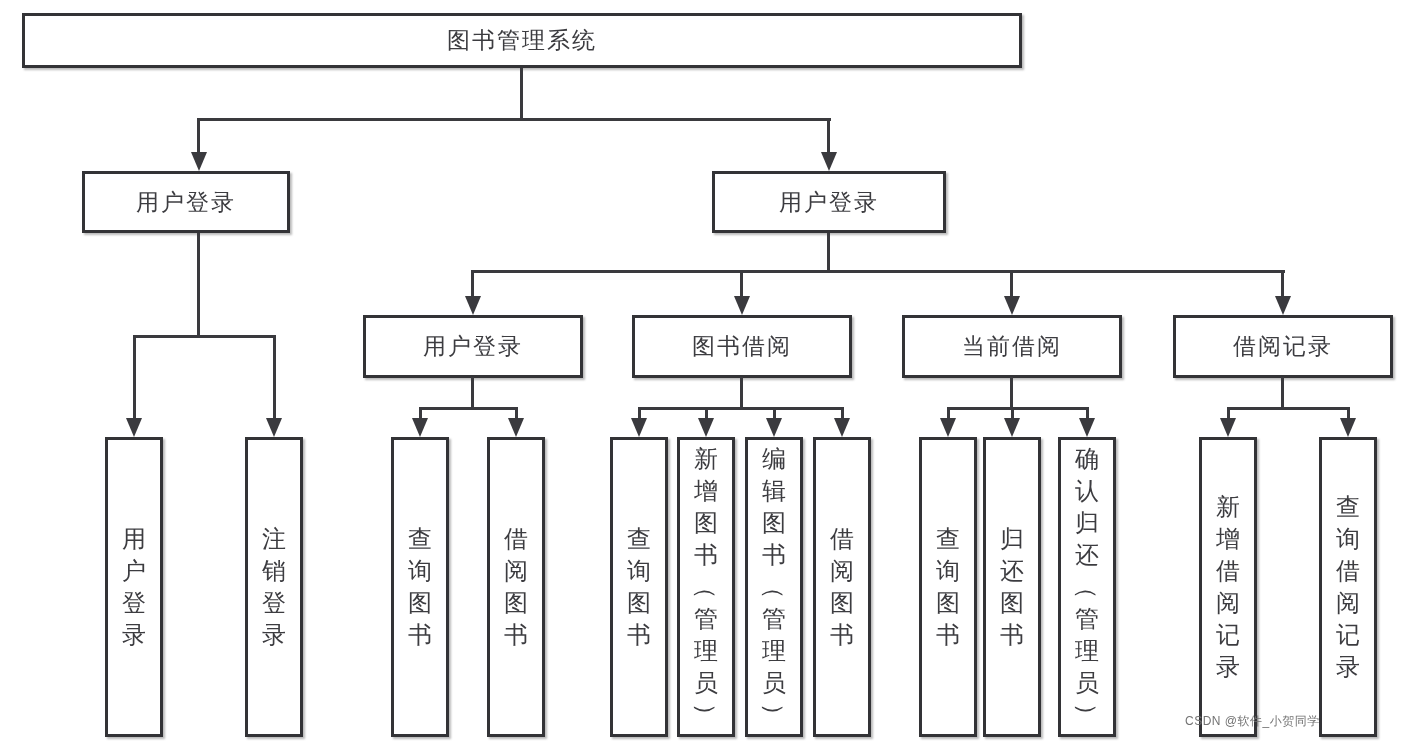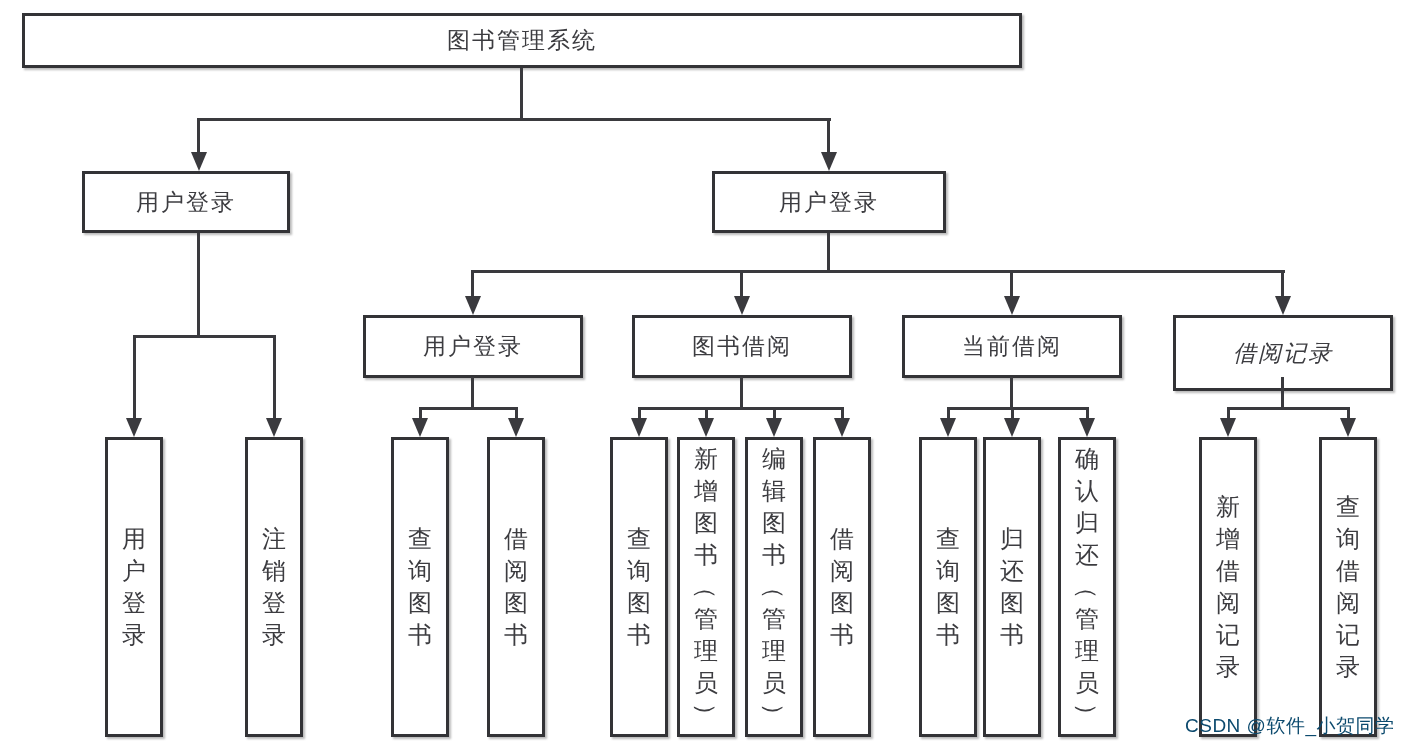--- a/index.html
+++ b/index.html
@@ -56,22 +56,22 @@
     border-left: 8px solid transparent;
     border-right: 8px solid transparent;
     border-top: 19px solid #3a3a3e;
   }
 
   
   .watermark {
     position: absolute;
     left: 1185px;
     top: 713px;
-    font-size: 19px;
-    color: #0c4a6e;
+    font-size: 12px;
+    color: #737373;
     letter-spacing: 0.5px;
     white-space: nowrap;
   }
 </style>
 </head>
 <body>
 
 <div class="canvas">
 
   <div class="box" style="left:22px; top:13px; width:1000px; height:55px;">图书管理系统</div>
@@ -100,21 +100,21 @@
   <div class="vline" style="left:740px; top:270px; height:28px;"></div>
   <div class="arrow" style="left:734px; top:296px;"></div>
   <div class="vline" style="left:1010px; top:270px; height:28px;"></div>
   <div class="arrow" style="left:1004px; top:296px;"></div>
   <div class="vline" style="left:1281px; top:270px; height:28px;"></div>
   <div class="arrow" style="left:1275px; top:296px;"></div>
 
   <div class="box" style="left:363px; top:315px; width:220px; height:63px;">用户登录</div>
   <div class="box" style="left:902px; top:315px; width:220px; height:63px;">当前借阅</div>
   <div class="box" style="left:632px; top:315px; width:220px; height:63px;">图书借阅</div>
-  <div class="box" style="left:1173px; top:315px; width:220px; height:76px;font-style:italic;">借阅记录</div>
+  <div class="box" style="left:1173px; top:315px; width:220px; height:63px;">借阅记录</div>
 
   <div class="vline" style="left:471px; top:377px; height:33px;"></div>
   <div class="vline" style="left:740px; top:377px; height:33px;"></div>
   <div class="vline" style="left:1010px; top:377px; height:33px;"></div>
   <div class="vline" style="left:1281px; top:377px; height:33px;"></div>
 
   <div class="hline" style="left:419px; top:407px; width:99px;"></div>
   <div class="hline" style="left:638px; top:407px; width:206px;"></div>
   <div class="hline" style="left:947px; top:407px; width:142px;"></div>
   <div class="hline" style="left:1227px; top:407px; width:123px;"></div>

